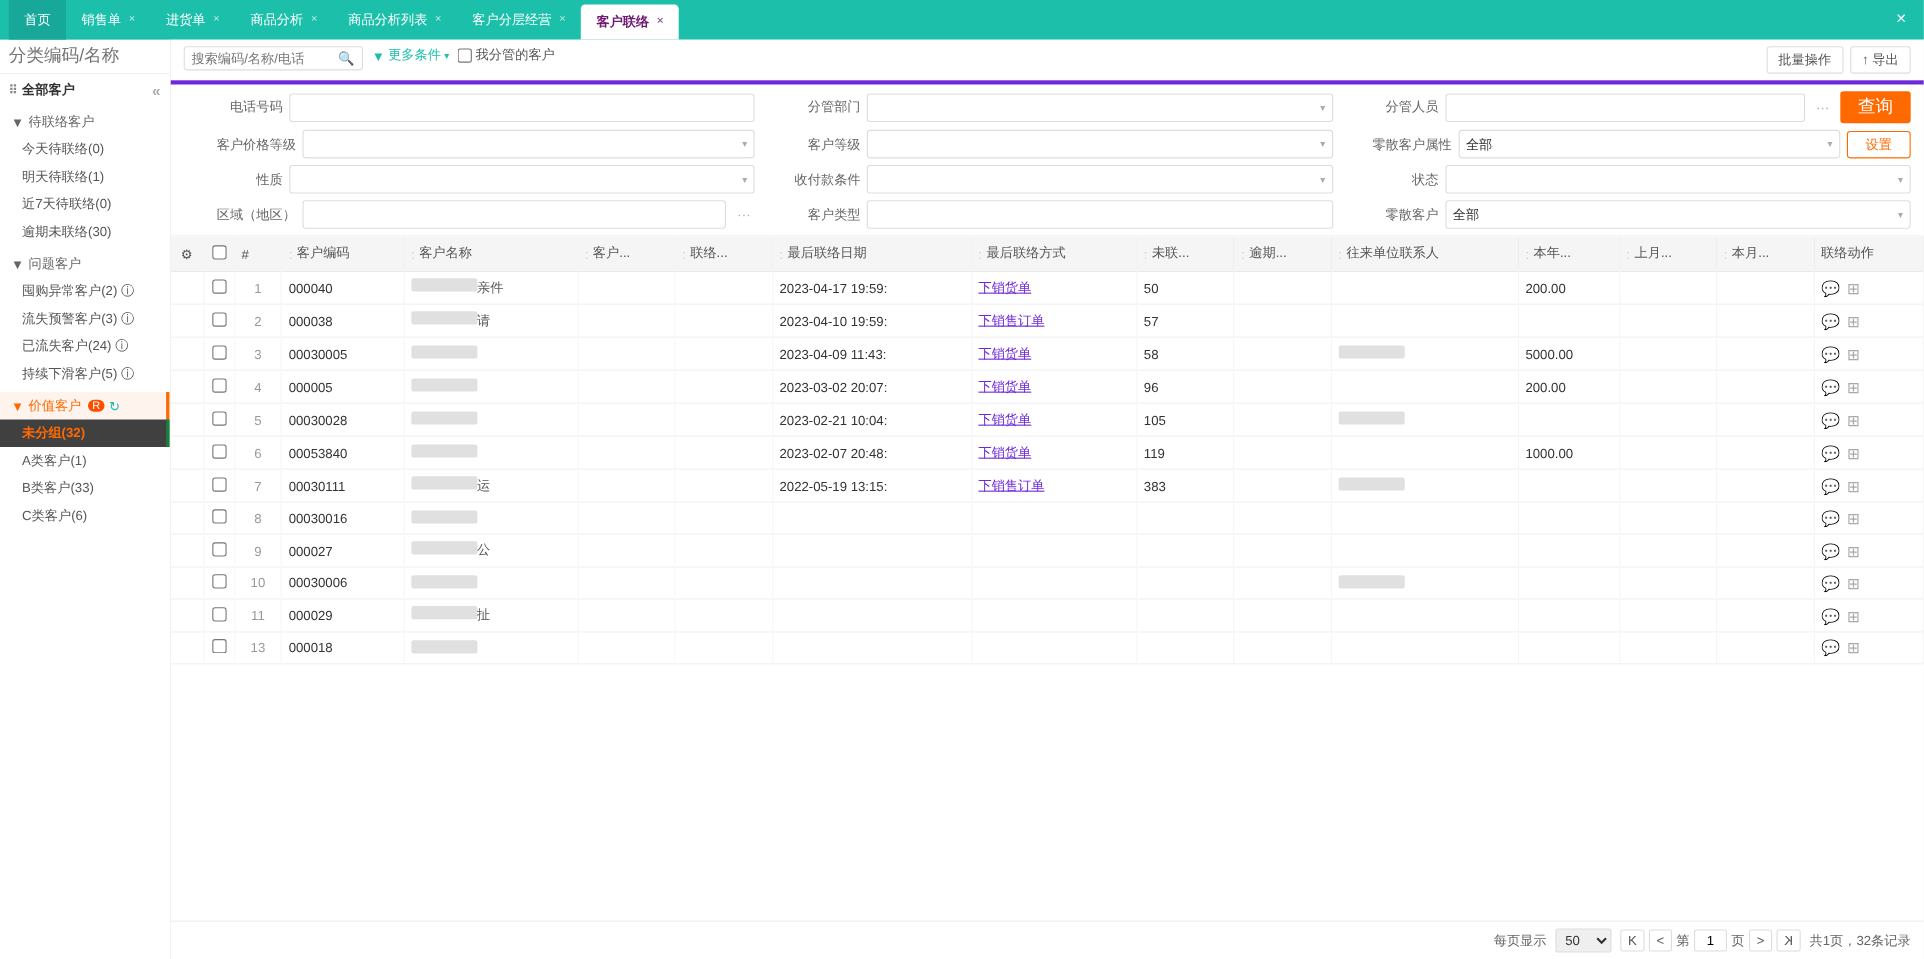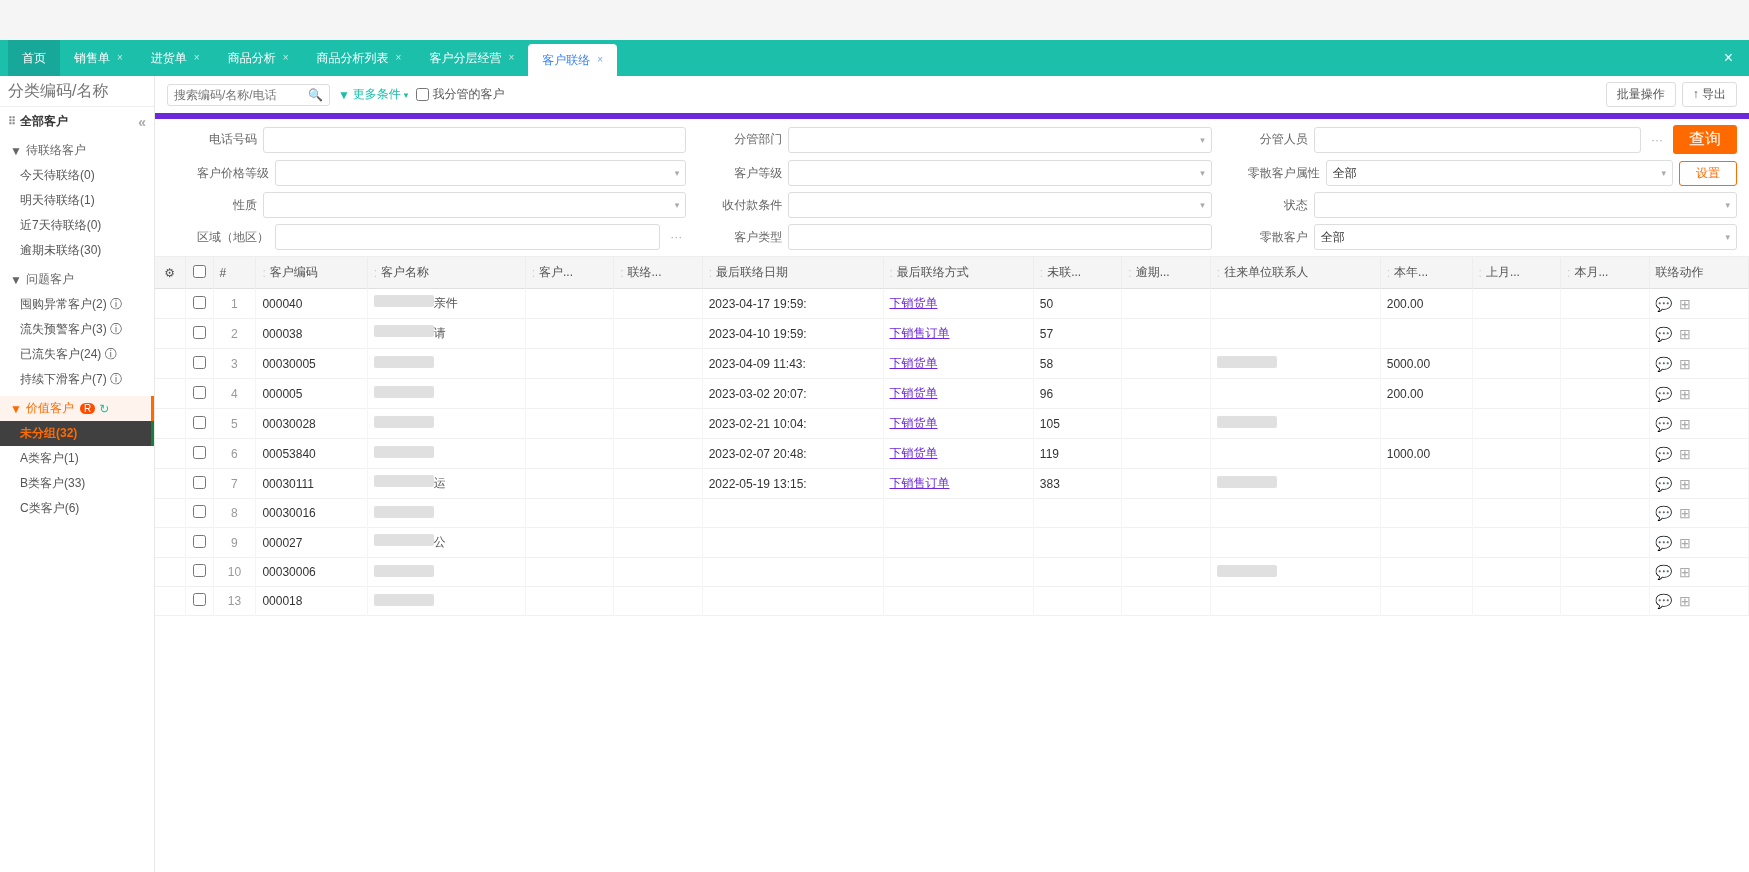--- a/index.html
+++ b/index.html
@@ -2,30 +2,30 @@
 <html><head>
   <meta charset="utf-8">
   <style>
     * { box-sizing: border-box; margin: 0; padding: 0; font-family: 'Microsoft YaHei', Arial, sans-serif; font-size: 12px; }
     body { background: #f5f5f5; overflow: hidden; width: 1749px; height: 872px; }
 
     
     .topbar {
       display: flex; align-items: center;
       background: #1bbfaa; height: 36px;
-      padding: 0 8px; gap: 0; margin-top: 40px;
+      padding: 0 8px; gap: 0;
     }
     .topbar-item {
       padding: 0 14px; height: 36px; line-height: 36px;
       color: white; cursor: pointer; font-size: 13px;
       display: flex; align-items: center; gap: 4px;
       white-space: nowrap;
     }
     .topbar-item.home { background: #17a899; }
-    .topbar-item.active { background: white; color: #3b82f6; border-radius: 4px 4px 0 0; margin-top: 4px; height: 32px; line-height: 32px; }
+    .topbar-item.active { background: white; color: #701a75; border-radius: 4px 4px 0 0; margin-top: 4px; height: 32px; line-height: 32px; font-weight: bold; }
     .topbar-item .close-x { font-size: 10px; opacity: 0.7; margin-left: 3px; }
     .topbar-close { margin-left: auto; color: white; cursor: pointer; font-size: 16px; padding: 0 8px; }
 
     
     .main-container { display: flex; height: calc(872px - 36px); }
 
     
     .sidebar {
       width: 155px; background: white; border-right: 1px solid #e8e8e8;
       display: flex; flex-direction: column; overflow-y: auto; flex-shrink: 0;
@@ -59,22 +59,22 @@
       padding: 4px 10px 4px 20px; color: #555; cursor: pointer;
       display: flex; align-items: center;
     }
     .sidebar-item.active { background: #404040; color: #ff6a00; font-weight: bold; border-right: 3px solid #15803d; }
 
     
     .content { flex: 1; display: flex; flex-direction: column; overflow: hidden; }
 
     
     .filter-bar {
-      background: white; border-bottom: 6px solid #6d28d9;
-      padding: 6px 12px; display: flex; align-items: center; gap: 8px;
+      background: white; border-bottom: 4px solid #6d28d9;
+      padding: 6px 12px; display: flex; align-items: flex-start; gap: 8px;
       flex-shrink: 0;
     }
     .filter-search-box {
       display: flex; align-items: center; border: 1px solid #ddd;
       border-radius: 3px; padding: 3px 6px; gap: 4px; min-width: 160px;
     }
     .filter-search-box input { border: none; outline: none; font-size: 12px; color: #999; width: 120px; }
     .more-conditions {
       display: flex; align-items: center; gap: 3px; color: #1bbfaa; cursor: pointer;
     }
@@ -231,21 +231,21 @@
       <div class="sidebar-item">
         <span>囤购异常客户(2) ⓘ</span>
       </div>
       <div class="sidebar-item">
         <span>流失预警客户(3) ⓘ</span>
       </div>
       <div class="sidebar-item">
         <span>已流失客户(24) ⓘ</span>
       </div>
       <div class="sidebar-item">
-        <span>持续下滑客户(7) ⓘ</span>
+        <span>持续下滑客户(5) ⓘ</span>
       </div>
     </div>
 
     <div class="sidebar-group">
       <div class="sidebar-group-label active">
         <span>▼</span>
         <span>价值客户</span>
         <span class="orange-badge">R</span>
         <span class="refresh-icon">↻</span>
       </div>
@@ -668,20 +668,43 @@
     <td class="row-num">10</td>
     <td>00030006</td>
     <td><span class="blurred"></span></td>
     <td></td>
     <td></td>
     <td></td>
     <td></td>
     <td></td>
     <td></td>
     <td><span class="blurred"></span></td>
+    <td></td>
+    <td></td>
+    <td></td>
+    <td>
+      <div class="action-icons">
+        <span class="action-icon">💬</span>
+        <span class="action-icon">⊞</span>
+      </div>
+    </td>
+  </tr>
+            <tr>
+    <td></td>
+    <td class="checkbox-col"><input type="checkbox" style=""></td>
+    <td class="row-num">11</td>
+    <td>000029</td>
+    <td><span class="blurred"></span><span style="color:#555">扯</span></td>
+    <td></td>
+    <td></td>
+    <td></td>
+    <td></td>
+    <td></td>
+    <td></td>
+    <td></td>
     <td></td>
     <td></td>
     <td></td>
     <td>
       <div class="action-icons">
         <span class="action-icon">💬</span>
         <span class="action-icon">⊞</span>
       </div>
     </td>
   </tr>

